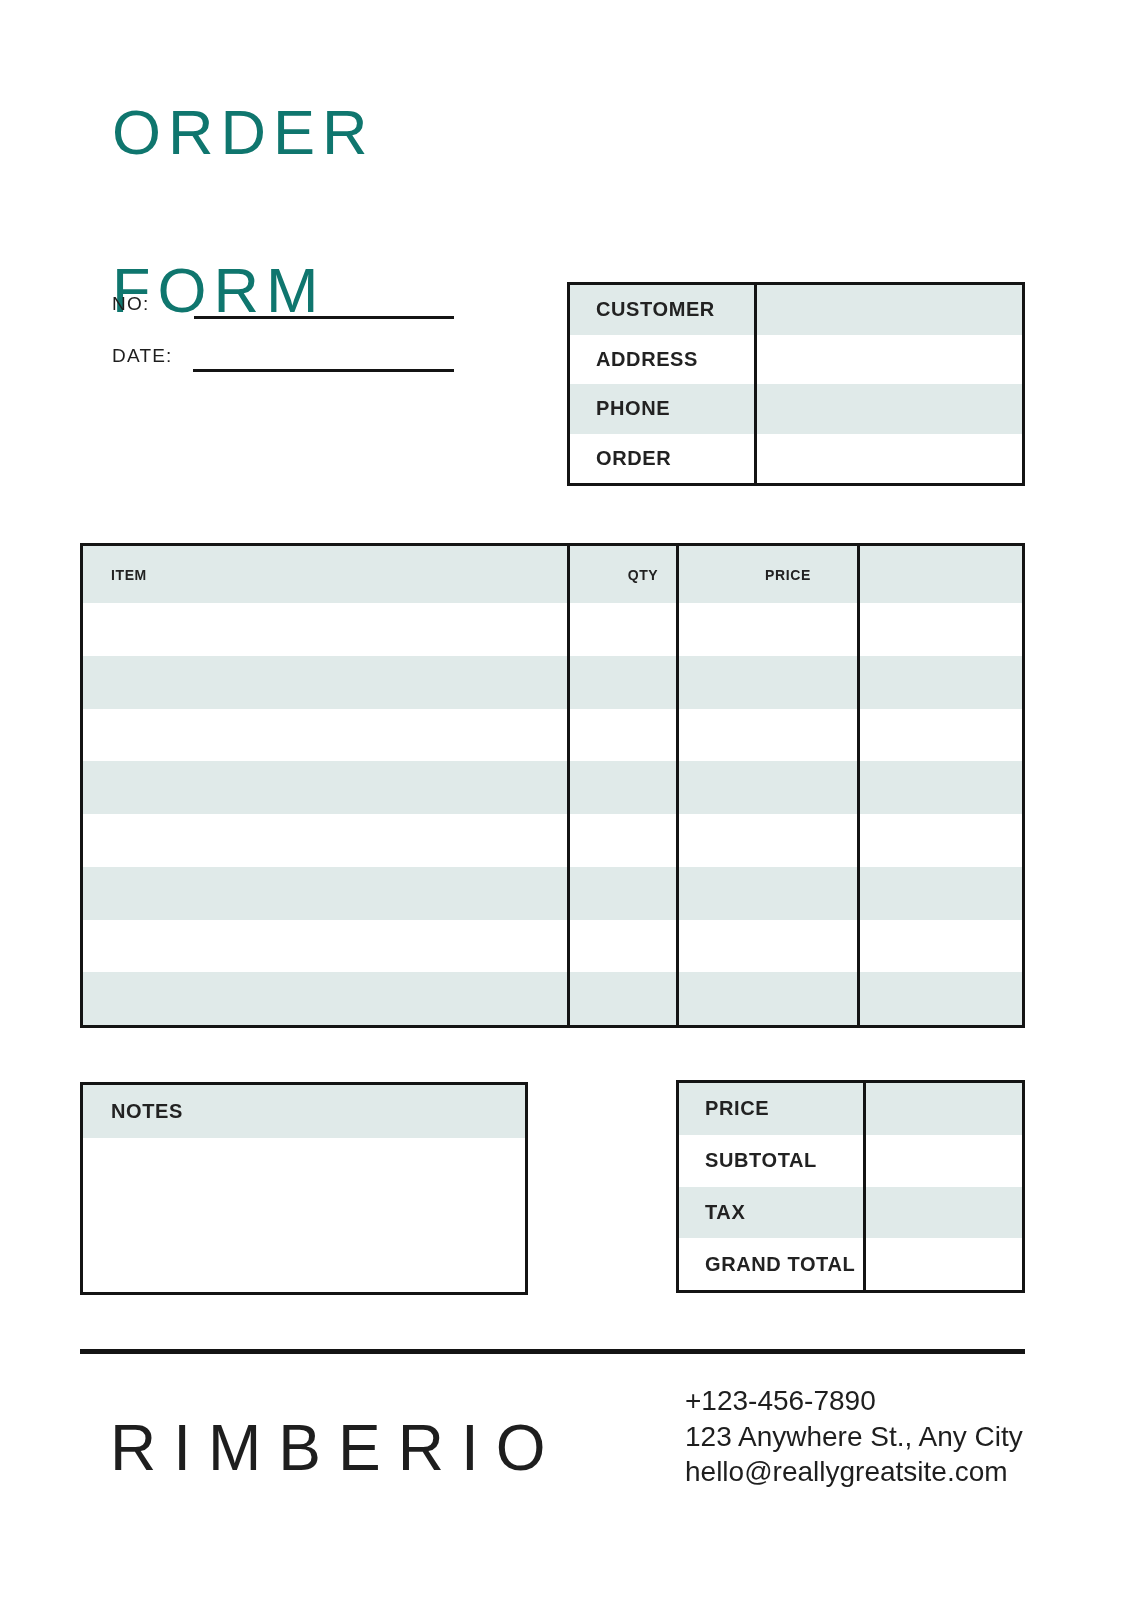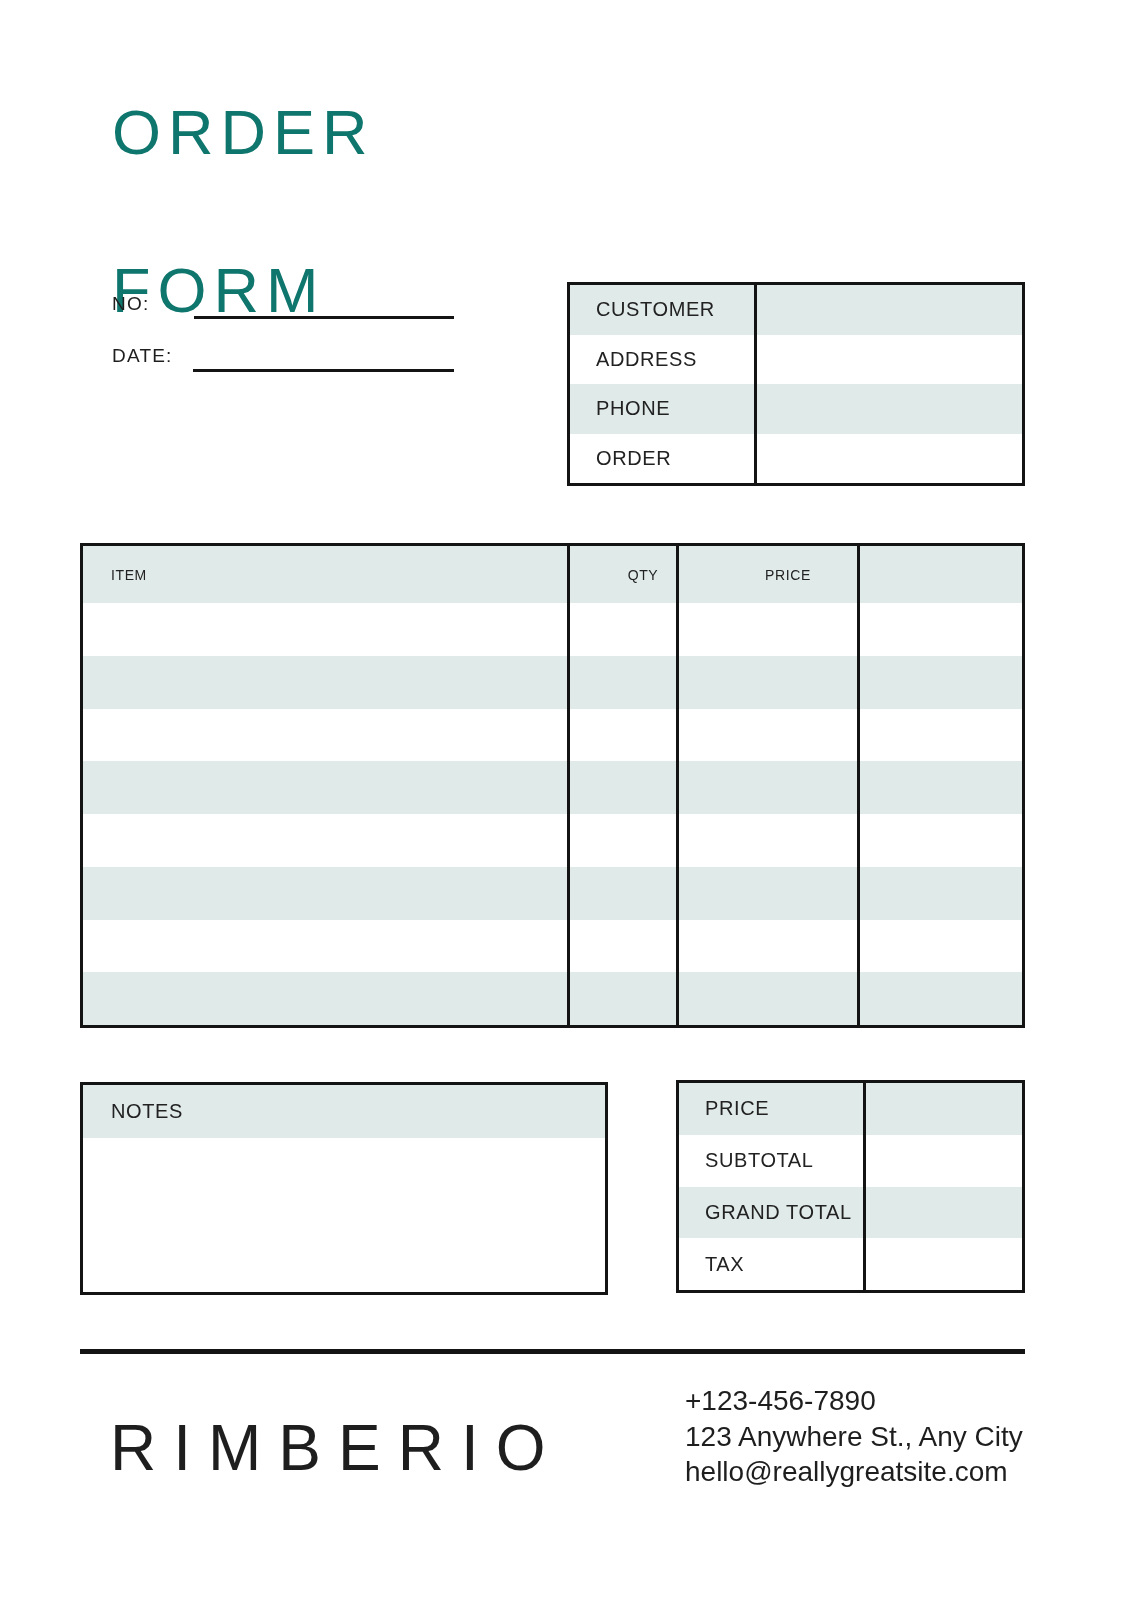--- a/index.html
+++ b/index.html
@@ -25,21 +25,21 @@
   .date-label{left:112px;top:345px;}
   .meta-line{position:absolute;height:3px;background:#141414;}
   .no-line{left:194px;top:316px;width:260px;}
   .date-line{left:193px;top:369px;width:261px;}
   .meta-value{position:absolute;font-size:20px;}
   .no-value{left:204px;top:292px;width:240px;}
   .date-value{left:203px;top:345px;width:240px;}
   
   .stripe{background:#e0eae9;}
   .cell-label{
-    font-size:20px;letter-spacing:0.6px;color:#222;
+    font-size:20px;letter-spacing:0.6px;color:#222;font-weight:bold;
   }
   
   .customer-table{
     position:absolute;left:567px;top:282px;width:458px;height:204px;
     border:3px solid #141414;box-sizing:border-box;
     display:flex;flex-direction:column;
   }
   .customer-row{flex:1;display:flex;}
   .customer-row:nth-child(odd){background:#e0eae9;}
   .customer-row .lbl{
@@ -58,21 +58,21 @@
   .irow{flex:1;display:flex;}
   .irow:nth-child(even){background:#e0eae9;}
   .c{box-sizing:border-box;display:flex;align-items:center;padding-left:40px;}
   .c.item{width:487px;border-right:3px solid #141414;padding-left:28px;}
   .c.qty{width:109px;border-right:3px solid #141414;justify-content:center;}
   .c.price{width:181px;border-right:3px solid #141414;justify-content:center;}
   .c.total{flex:1;justify-content:center;}
   .items-header .cell-label{font-size:14px;}
   
   .notes-box{
-    position:absolute;left:80px;top:1082px;width:528px;height:213px;
+    position:absolute;left:80px;top:1082px;width:448px;height:213px;
     border:3px solid #141414;box-sizing:border-box;
     display:flex;flex-direction:column;
   }
   .notes-header{height:53px;flex:none;display:flex;align-items:center;padding-left:28px;}
   .notes-body{flex:1;padding:10px 14px;font-size:19px;}
   
   .summary-table{
     position:absolute;left:676px;top:1080px;width:349px;height:213px;
     border:3px solid #141414;box-sizing:border-box;
     display:flex;flex-direction:column;
@@ -218,27 +218,27 @@
       <div class="val"></div>
     </div>
     <div class="summary-row">
       <div class="lbl">
           <span class="cell-label">SUBTOTAL</span>
         </div>
       <div class="val"></div>
     </div>
     <div class="summary-row">
       <div class="lbl">
+          <span class="cell-label">TAX</span>
+        </div>
+      <div class="val"></div>
+    </div>
+    <div class="summary-row">
+      <div class="lbl">
           <span class="cell-label">GRAND TOTAL</span>
-        </div>
-      <div class="val"></div>
-    </div>
-    <div class="summary-row">
-      <div class="lbl">
-          <span class="cell-label">TAX</span>
         </div>
       <div class="val"></div>
     </div>
   </div>
 
   <div class="footer-rule"></div>
   <div class="brand">RIMBERIO</div>
   <div class="contact">
     <div>+123-456-7890</div>
     <div>123 Anywhere St., Any City</div>

